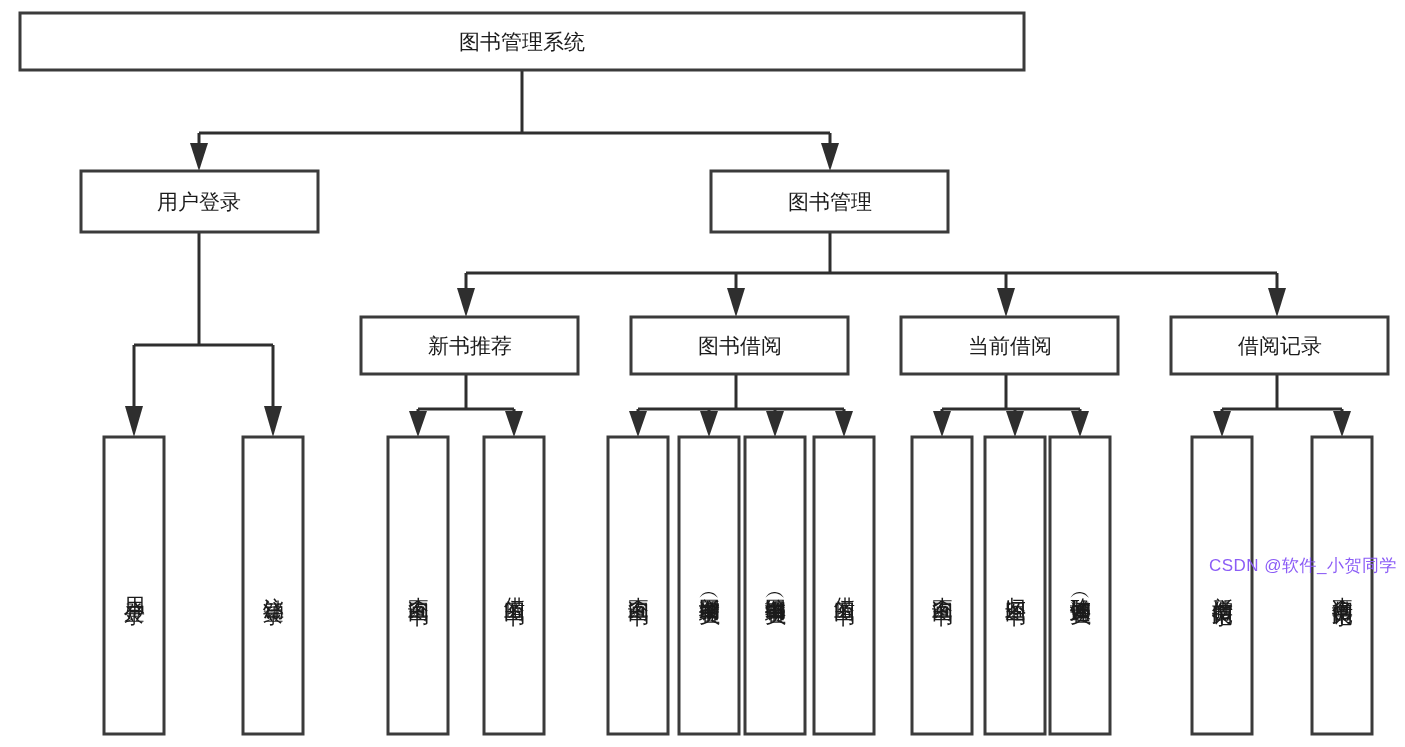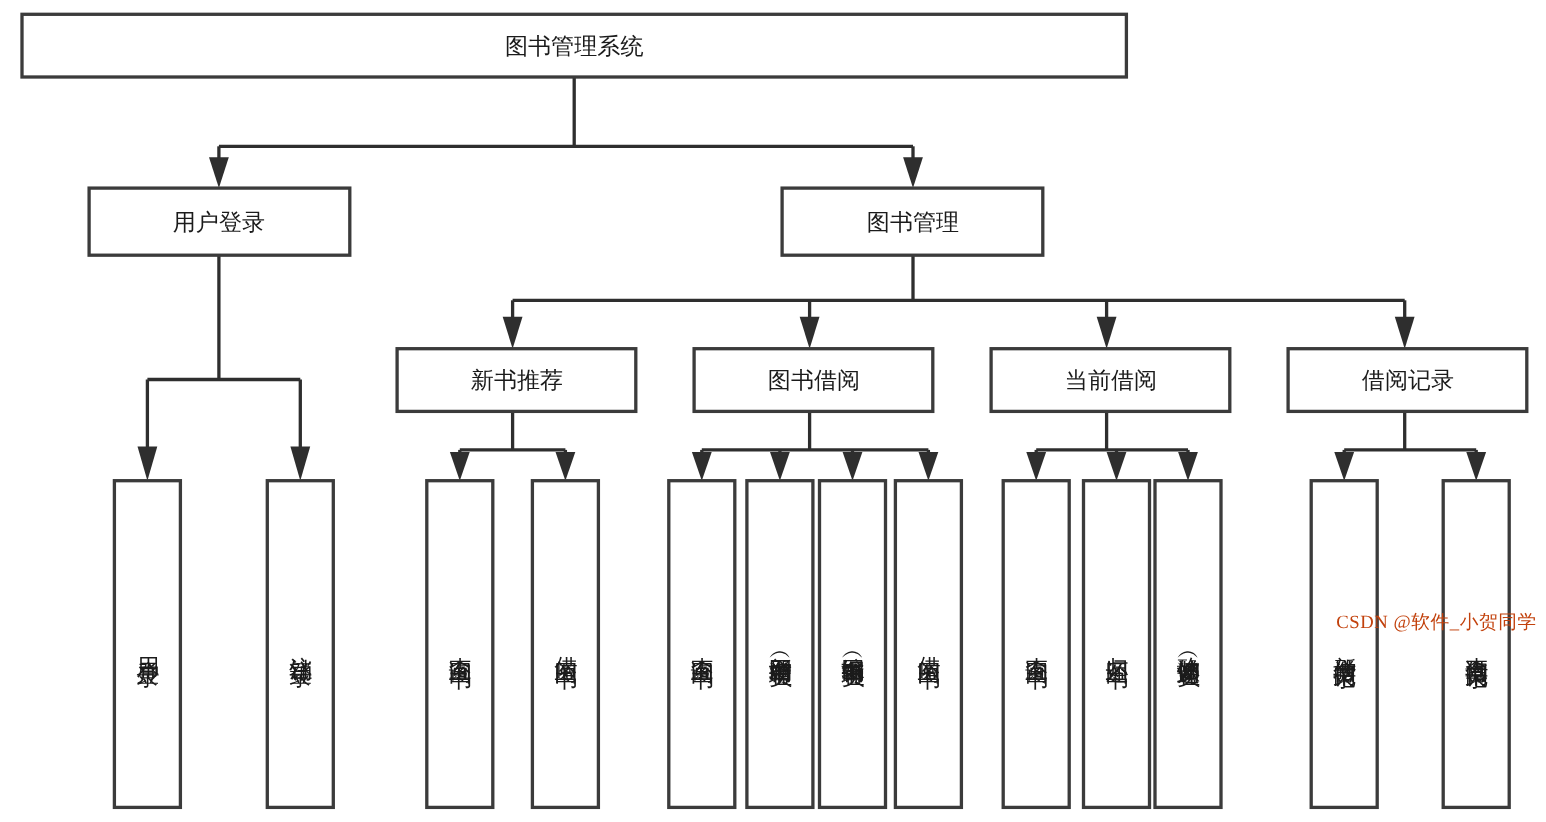--- a/index.html
+++ b/index.html
@@ -61,23 +61,23 @@
     display: flex;
     align-items: center;
     justify-content: center;
     white-space: nowrap;
     user-select: none;
   }
   .watermark {
     position: absolute;
     right: 8px;
     bottom: 5px;
-    font-family: Liberation Serif, serif;
+    font-family: Liberation Sans, sans-serif;
     font-size: 17px;
-    color: #c2410c;
+    color: #8b5cf6;
     letter-spacing: 0.5px;
     white-space: nowrap;
   }
 </style>
 </head>
 <body>
 
 <div id="diagram-root">
 
   <svg class="diagram-svg" viewBox="0 0 1405 747">

